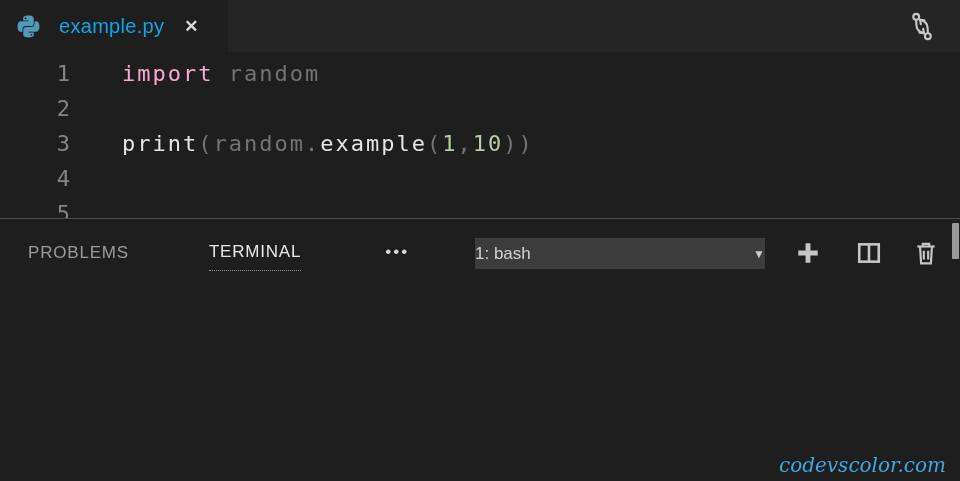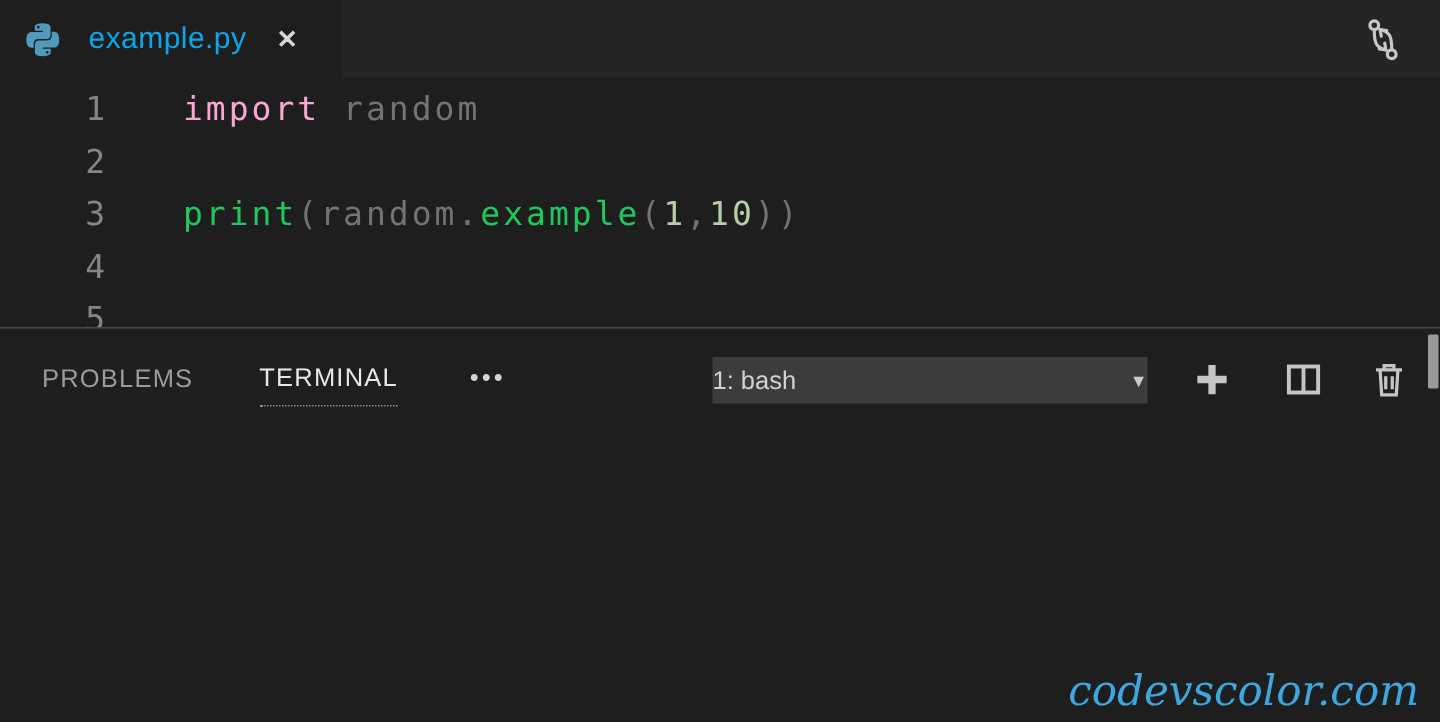--- a/index.html
+++ b/index.html
@@ -16,44 +16,44 @@
   .tab-close { margin-left:20px; color:#d7d7d7; font-size:17px; font-weight:bold; cursor:pointer; }
   .editor-actions { position:absolute; right:24px; top:11px; width:28px; height:31px; cursor:pointer; }
 
   
   .editor { position:absolute; left:0; top:52px; width:960px; height:166px; overflow:hidden;
             font-family:"DejaVu Sans Mono", monospace; font-size:22px; padding-top:4px; }
   .code-line { display:flex; height:35px; line-height:35px; letter-spacing:2px; }
   .gutter { width:72px; text-align:right; color:#858585; flex:0 0 auto; }
   .code   { padding-left:50px; white-space:pre; }
   .tok-keyword  { color:#f9a8d4; }
-  .tok-function { color:#22c55e;text-align:center; }
+  .tok-function { color:#e5e5e5;text-align:center; }
   .tok-number   { color:#b5cea8; }
   .tok-plain    { color:#737373; }
 
   
   .panel { position:absolute; left:0; top:218px; width:960px; height:263px;
            background:#1e1e1e; border-top:1px solid #4a4a4a; }
-  .panel-header { position:relative; height:66px; display:flex; align-items:center; }
+  .panel-header { position:relative; height:66px; display:flex; align-items:center;gap:36px; }
   .panel-tab { font-size:17px; letter-spacing:.8px; padding:9px 0 8px 0; cursor:pointer; }
   .panel-tab.inactive { color:#9b9b9b; margin-left:28px; }
   .panel-tab.active { color:#e7e7e7; margin-left:44px; border-bottom:1px dotted #8f8f8f; }
   .panel-more { margin-left:48px; color:#d4d4d4; font-size:17px; letter-spacing:2px; cursor:pointer; }
   .term-select { position:absolute; left:475px; top:19px; width:290px; height:31px;
                  background:#3c3c3c; color:#d2d2d2; font-size:17px; display:flex;
                  align-items:center; justify-content:space-between; padding:0 0; cursor:pointer; }
   .term-select .caret { font-size:12px; color:#cccccc; }
   .panel-icon { position:absolute; top:21px; width:26px; height:26px; cursor:pointer; }
   .icon-plus  { left:795px; }
   .icon-split { left:856px; }
   .icon-trash { left:913px; }
   .panel-scrollbar { position:absolute; right:1px; top:4px; width:7px; height:36px;
                      background:#9a9a9a; border-radius:1px; cursor:grab; }
 
-  .watermark { position:absolute; right:14px; bottom:4px; color:#3ea7e0; font-size:28px;
+  .watermark { position:absolute; right:14px; bottom:4px; color:#3ea7e0; font-size:20px;
                font-style:italic; font-family:"DejaVu Serif", serif; }
 </style>
 </head>
 <body>
 
 <div class="window">
 
   <div class="tabbar">
     <div class="tab">
       <svg class="py-icon" viewBox="0 0 32 32">

